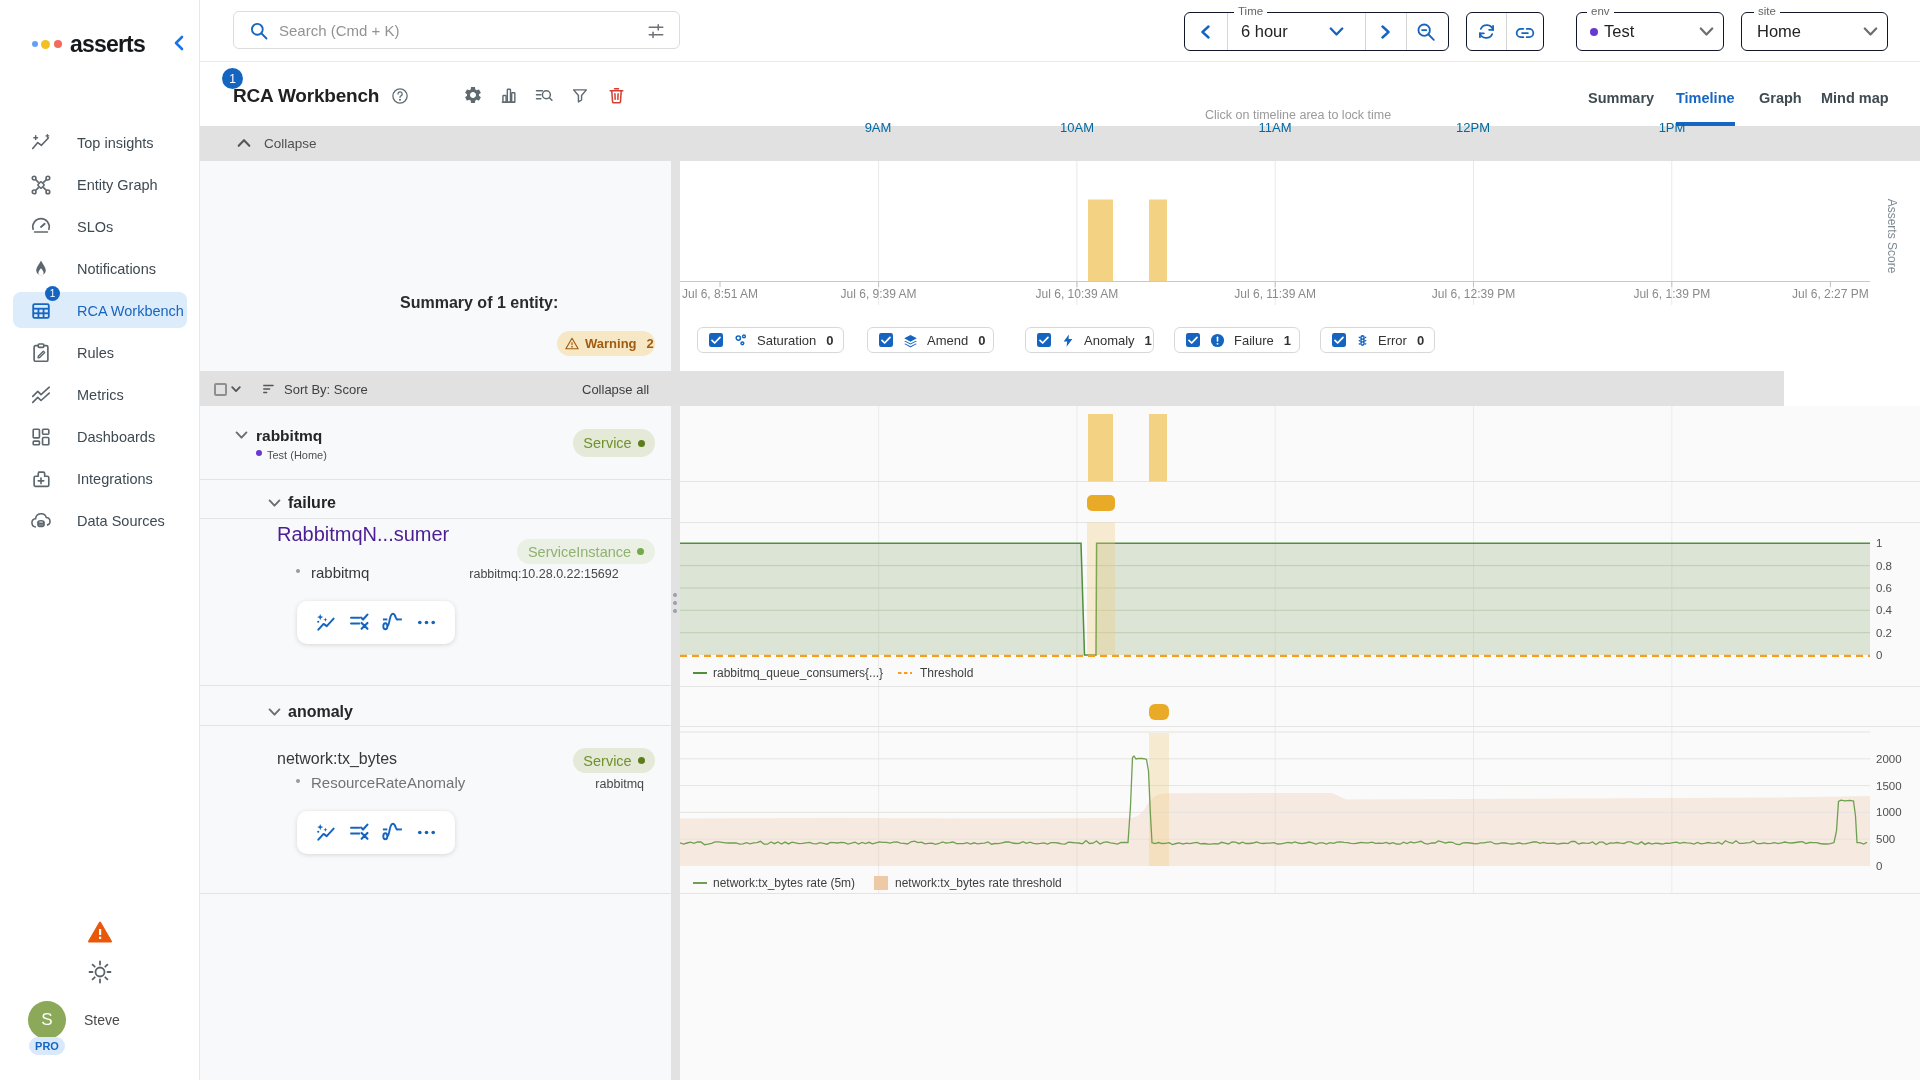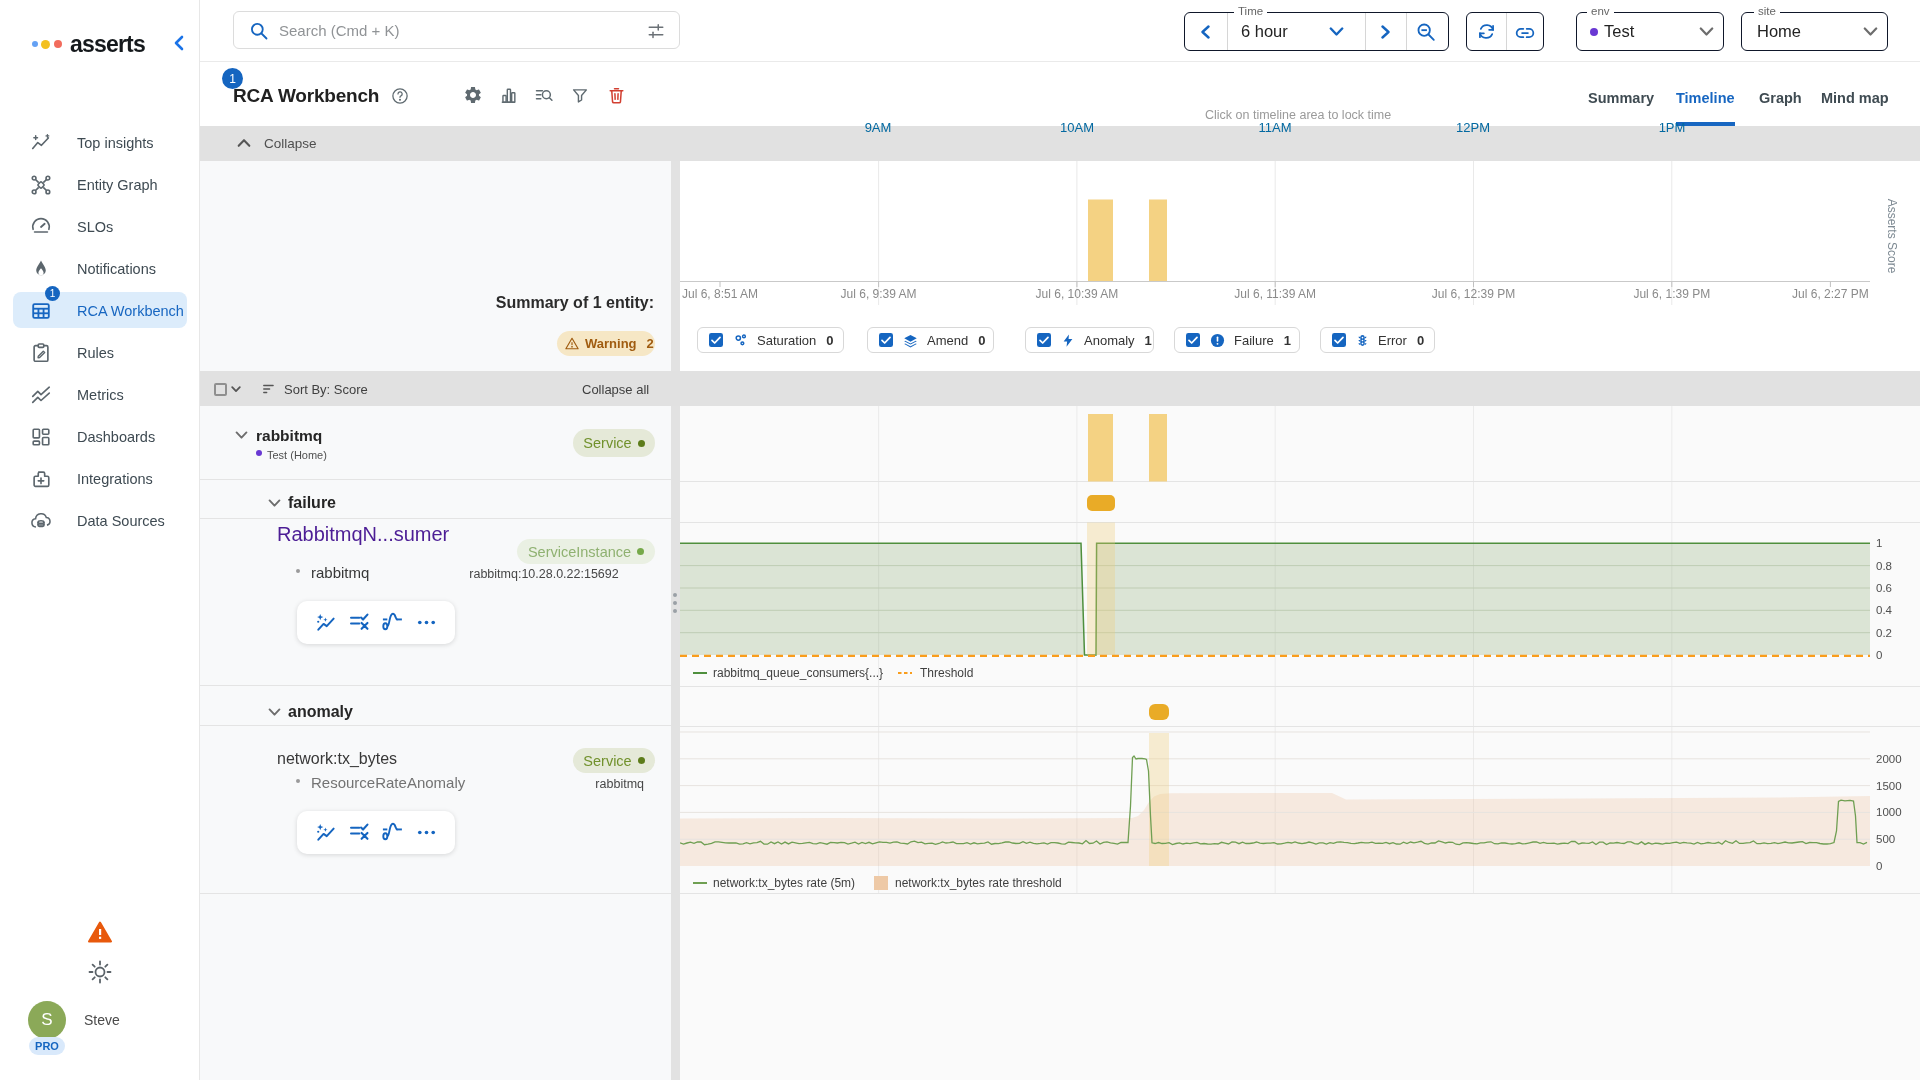--- a/index.html
+++ b/index.html
@@ -15,21 +15,21 @@
 
 #topbar{position:absolute;left:200px;top:0;width:1720px;height:62px;background:#fff;border-bottom:1px solid #eaeaea}
 #searchbox{position:absolute;left:33px;top:11px;width:447px;height:38px;border:1px solid #dcdcdc;border-radius:6px;background:#fff}
 .fieldset{position:absolute;top:12px;height:39px;border:1px solid #0f172a;border-radius:6px}
 .fieldset .lgd{position:absolute;top:-8px;font-size:11.5px;color:#666;background:#fff;padding:0 4px}
 .vsep{position:absolute;top:0;bottom:0;width:1px;background:#d6d6d6}
 
 .tab{position:absolute;top:90px;font-size:14.5px;font-weight:bold;color:#3f4b52}
 
 #collapsebar{position:absolute;left:200px;top:126px;width:1720px;height:35px;background:#e1e1e1}
-#sortbar{position:absolute;left:200px;top:371px;width:1720px;height:35px;background:#e1e1e1}
+#sortbar{position:absolute;left:200px;top:371px;width:1584px;height:35px;background:#e1e1e1}
 .hourlab{position:absolute;top:120px;font-size:13px;color:#0369a1;transform:translateX(-50%)}
 
 #leftpanel{position:absolute;left:200px;top:161px;width:471px;height:919px;background:#f8f9fa}
 #rightwhite{position:absolute;left:680px;top:161px;width:1240px;height:212px;background:#fff}
 #rightpanel{position:absolute;left:680px;top:406px;width:1240px;height:674px;background:#fafafa}
 #splitter{position:absolute;left:671px;top:161px;width:9px;height:919px;background:#e2e2e2}
 .ldiv{position:absolute;left:200px;width:471px;height:1px;background:#e4e4e4}
 .pill{position:absolute;border-radius:14px;display:flex;align-items:center;justify-content:center}
 .cbox{position:absolute;top:327px;height:26px;background:#fff;border:1px solid #d8d8d8;border-radius:6px;display:flex;align-items:center;font-size:13px;color:#333}
 .toolcard{position:absolute;left:297px;width:158px;height:43px;background:#fff;border-radius:10px;box-shadow:0 1px 5px rgba(0,0,0,.14);display:flex;align-items:center;justify-content:space-around;padding:0 12px}
@@ -286,21 +286,21 @@
   <svg class="abs" style="left:62px;top:11px" width="14" height="14" viewBox="0 0 24 24" stroke="#555" stroke-width="2.4" stroke-linecap="round">
         <line x1="3" y1="6" x2="19" y2="6"></line>
         <line x1="3" y1="12" x2="13" y2="12"></line>
         <line x1="3" y1="18" x2="8" y2="18"></line>
       </svg>
   <div class="abs" style="left:84px;top:11px;font-size:13px;color:#3f3f3f">Sort By: Score</div>
   <div class="abs" style="left:382px;top:11px;font-size:13px;color:#3f3f3f">Collapse all</div>
 </div>
 
 <div id="leftcontent">
-  <div class="abs" style="left:400px;top:294px;width:254px;text-align:right;font-size:16px;font-weight:bold;color:#2b2b2b">Summary of 1 entity:</div>
+  <div class="abs" style="left:400px;top:294px;width:254px;font-size:16px;font-weight:bold;color:#2b2b2b">Summary of 1 entity:</div>
   <div class="abs" style="left:557px;top:331px;width:98px;height:25px;border-radius:13px;background:#f6e7c5;display:flex;align-items:center">
     <svg style="margin-left:8px" width="14" height="13" viewBox="0 0 24 22" fill="none" stroke="#a05c10" stroke-width="2">
           <path d="M12 2 L22.5 20 H1.5 Z" stroke-linejoin="round"></path>
           <line x1="12" y1="9" x2="12" y2="13.5"></line>
           <circle cx="12" cy="16.5" r="0.5" fill="#a05c10"></circle>
         </svg>
     <span style="margin-left:6px;font-size:13px;font-weight:bold;color:#a05c10">Warning</span>
     <span style="margin-left:10px;font-size:13px;font-weight:bold;color:#a05c10">2</span>
   </div>
   <div class="ldiv" style="top:479px"></div>

